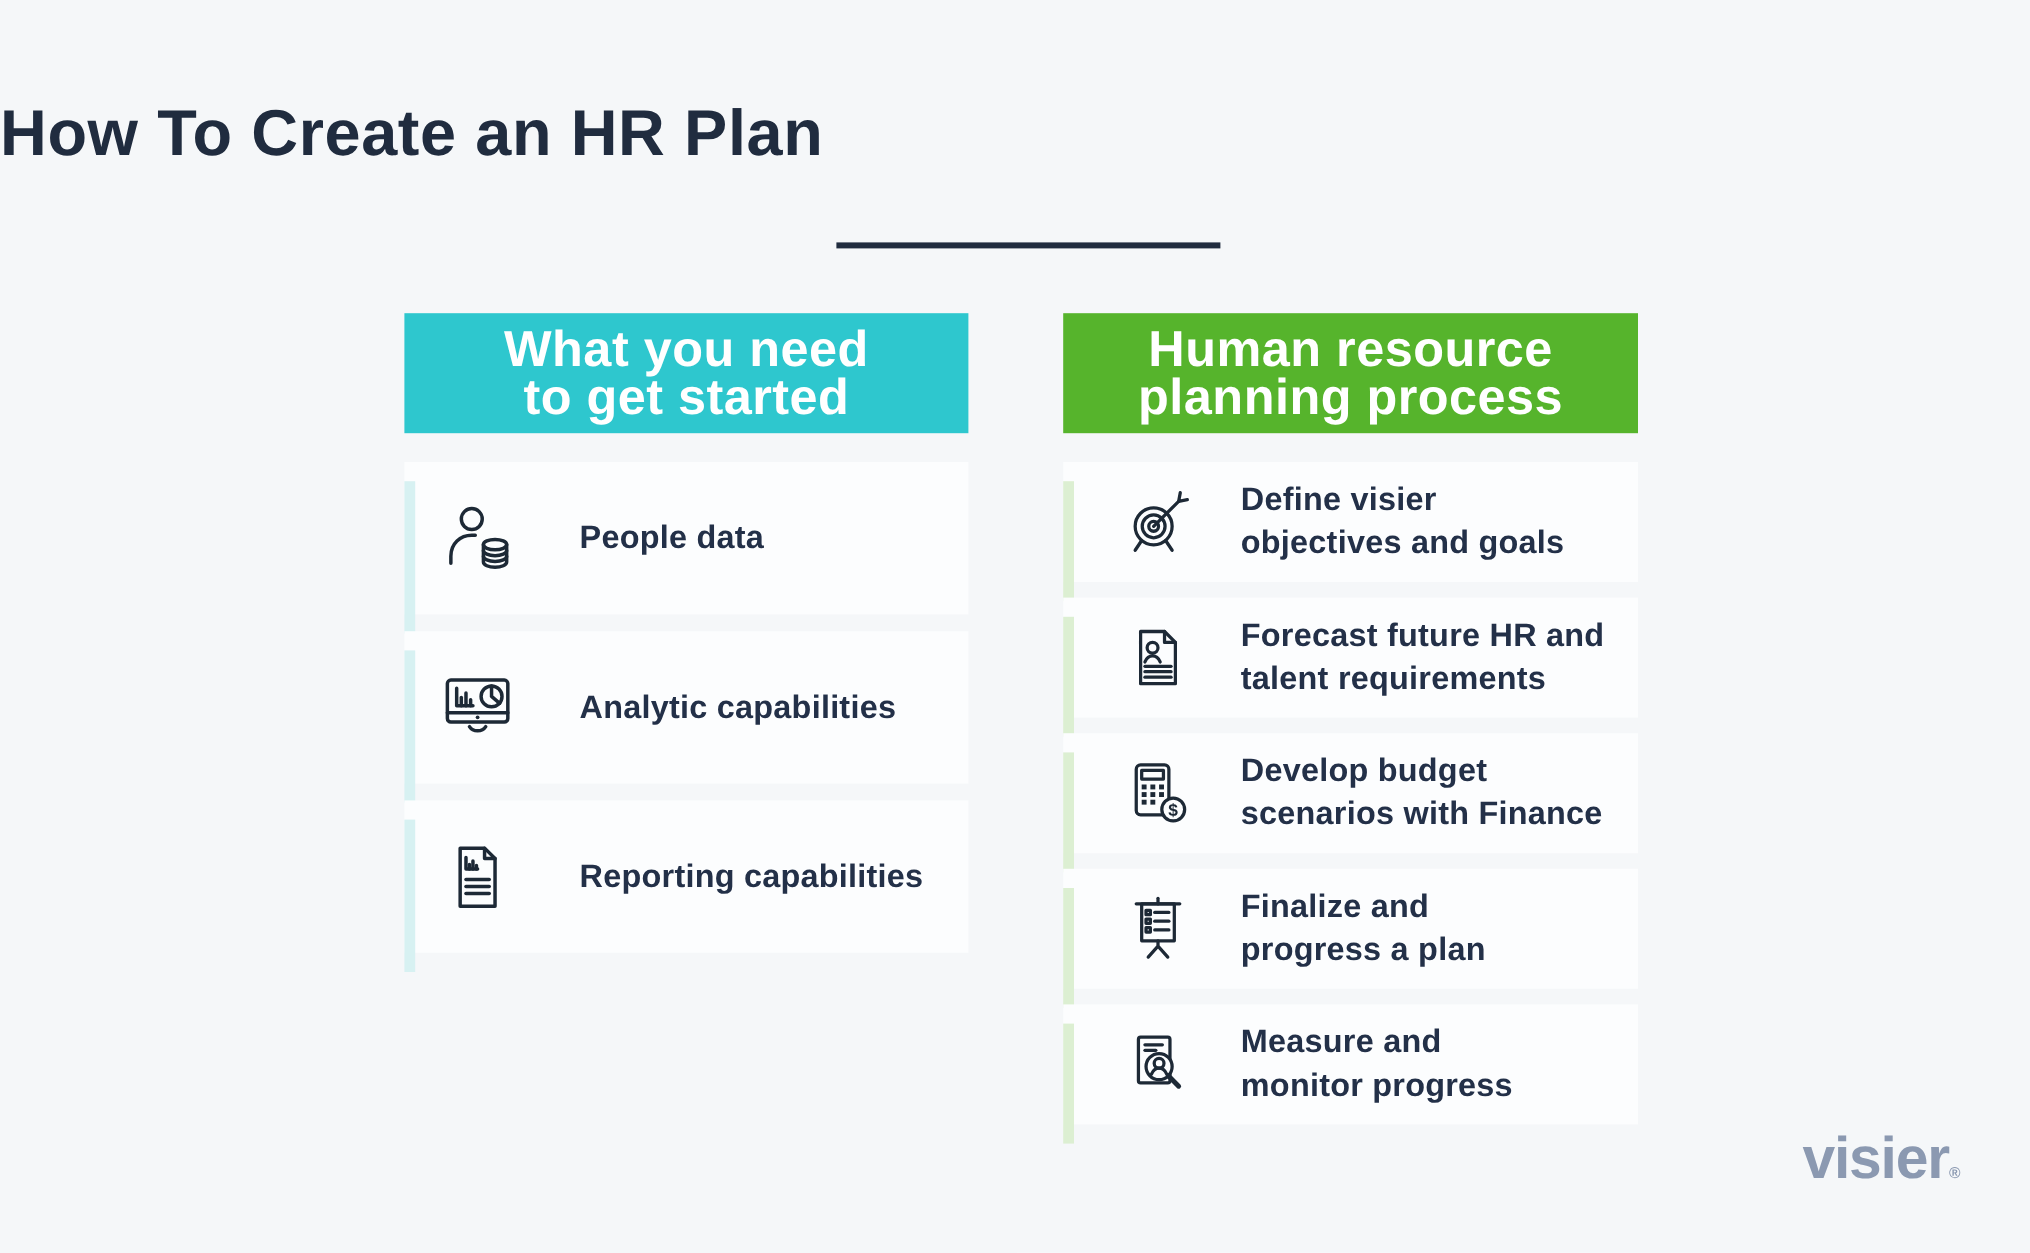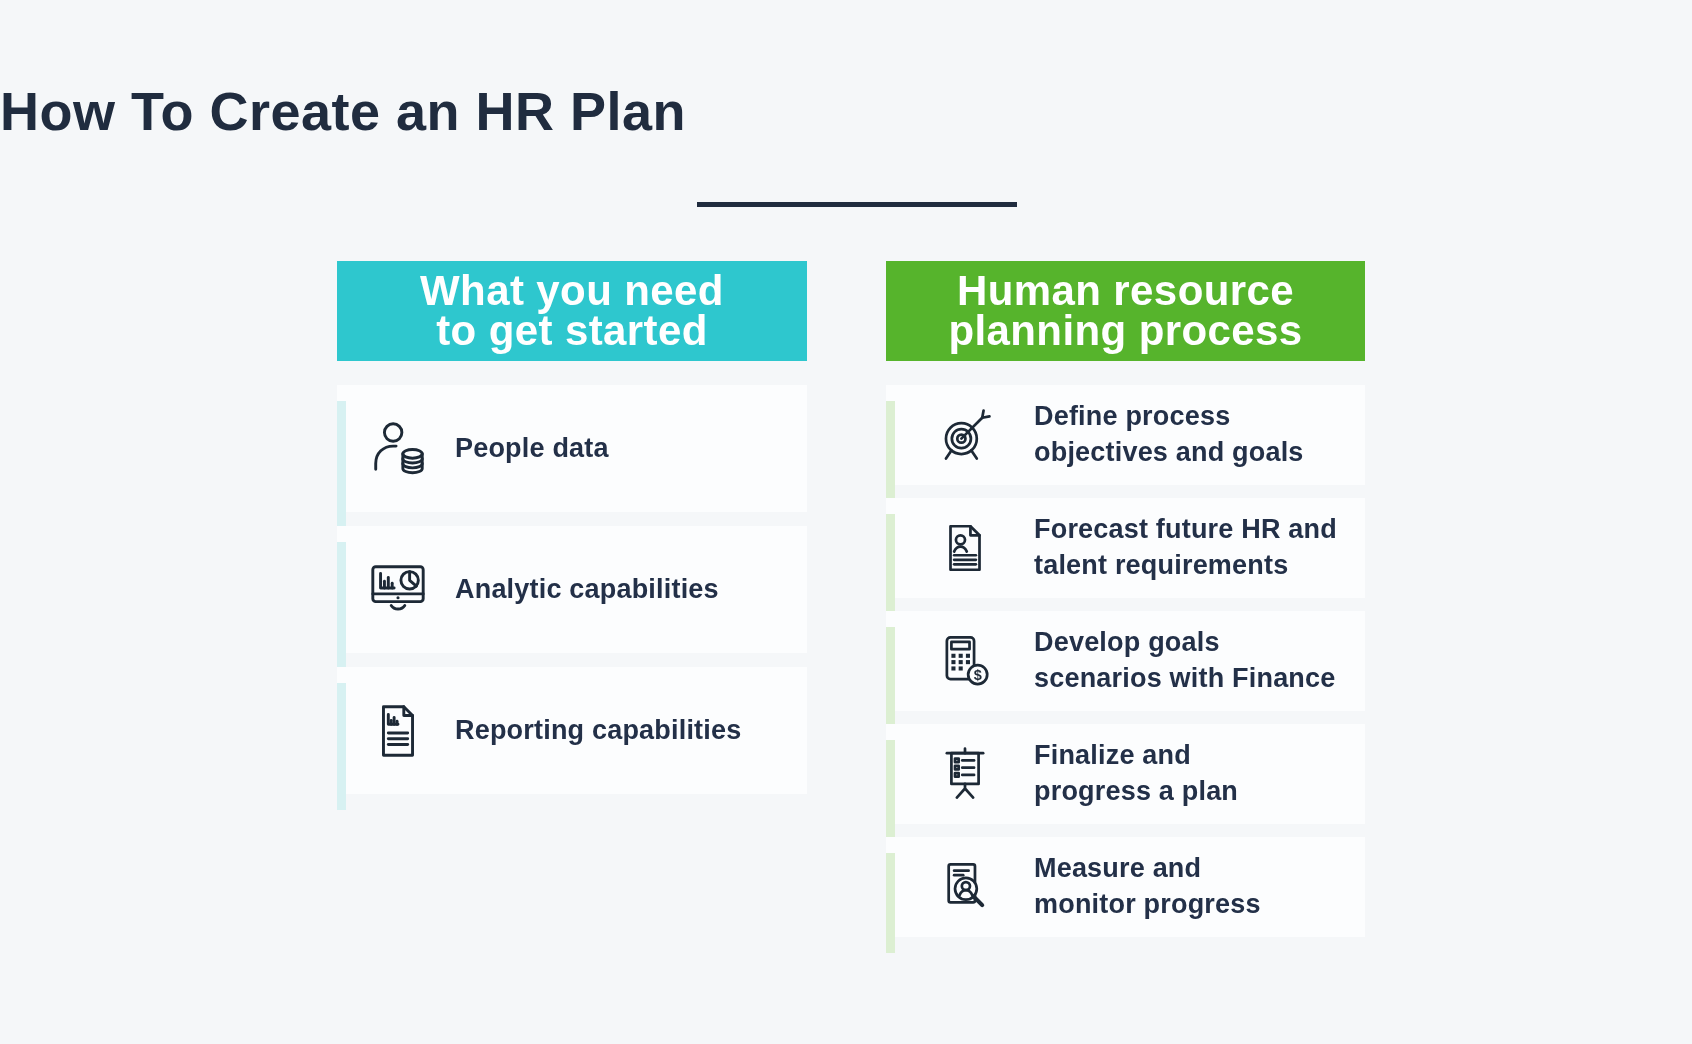--- a/index.html
+++ b/index.html
@@ -37,21 +37,21 @@
     text-align:center;color:#fff;font-size:42px;font-weight:bold;
     line-height:40px;white-space:pre-line;letter-spacing:.4px;
   }
   .col-left .col-header{background:var(--accent-left);}
   .col-right .col-header{background:var(--accent-right);}
   .cards{margin-top:24px;}
   .card{
     position:relative;background:var(--card-bg);
     display:flex;align-items:center;
   }
-  .col-left .card{height:127px;margin-bottom:14px;padding-left:30px;gap:26px;}
+  .col-left .card{height:127px;margin-bottom:14px;padding-left:30px;gap:54px;}
   .col-right .card{height:100px;margin-bottom:13px;padding-left:50px;gap:40px;}
   .strip{position:absolute;left:0;top:16px;width:9px;height:100%;}
   .col-left .strip{background:var(--accent-left-light);}
   .col-right .strip{background:var(--accent-right-light);}
   .icon{flex:0 0 auto;color:var(--icon-color);}
   .icon svg{display:block;fill:none;stroke:currentColor;stroke-width:3;
     stroke-linecap:round;stroke-linejoin:round;}
   .label{
     font-size:27px;font-weight:bold;color:var(--item-text);
     line-height:1.32;white-space:pre-line;letter-spacing:.2px;
@@ -142,21 +142,21 @@
         <span class="icon">
           <svg width="58" height="58" viewBox="0 0 64 64">
             <circle cx="28" cy="36" r="17"></circle>
             <circle cx="28" cy="36" r="10.5"></circle>
             <circle cx="28" cy="36" r="4.5"></circle>
             <line x1="28" y1="36" x2="51" y2="13"></line>
             <path d="M51 13 l8 -1.5 M51 13 l1.5 -8"></path>
             <path d="M17 49 l-6 9 M39 49 l6 9"></path>
           </svg>
         </span>
-        <span class="label">Define process
+        <span class="label">Define visier
 objectives and goals</span>
       </div>
 
       <div class="card">
         <span class="strip"></span>
         <span class="icon">
           <svg width="58" height="58" viewBox="0 0 64 64">
             <path d="M16 8 h22 l10 10 v38 h-32 z"></path>
             <path d="M38 8 v10 h10"></path>
             <circle cx="27" cy="23" r="5"></circle>
@@ -181,21 +181,21 @@
             <rect x="33" y="24" width="4.5" height="4.5" style="fill:currentColor" stroke="none"></rect>
             <rect x="17" y="31" width="4.5" height="4.5" style="fill:currentColor" stroke="none"></rect>
             <rect x="25" y="31" width="4.5" height="4.5" style="fill:currentColor" stroke="none"></rect>
             <rect x="33" y="31" width="4.5" height="4.5" style="fill:currentColor" stroke="none"></rect>
             <rect x="17" y="38" width="4.5" height="4.5" style="fill:currentColor" stroke="none"></rect>
             <rect x="25" y="38" width="4.5" height="4.5" style="fill:currentColor" stroke="none"></rect>
             <circle cx="46" cy="47" r="10.5" style="fill:var(--card-bg)"></circle>
             <text x="46" y="53" font-size="16" font-weight="bold" text-anchor="middle" style="fill:currentColor" stroke="none">$</text>
           </svg>
         </span>
-        <span class="label">Develop goals
+        <span class="label">Develop budget
 scenarios with Finance</span>
       </div>
 
       <div class="card">
         <span class="strip"></span>
         <span class="icon">
           <svg width="58" height="58" viewBox="0 0 64 64">
             <line x1="32" y1="4" x2="32" y2="9"></line>
             <line x1="12" y1="9" x2="52" y2="9"></line>
             <rect x="17" y="9" width="30" height="34"></rect>
@@ -225,14 +225,15 @@
             <line x1="41.5" y1="42.5" x2="51" y2="52" stroke-width="4.5"></line>
           </svg>
         </span>
         <span class="label">Measure and
 monitor progress</span>
       </div>
 
     </div>
   </div>
 
+  <div class="logo"><span>visier</span><span class="reg">®</span></div>
 
 </div>
 
 </body></html>

